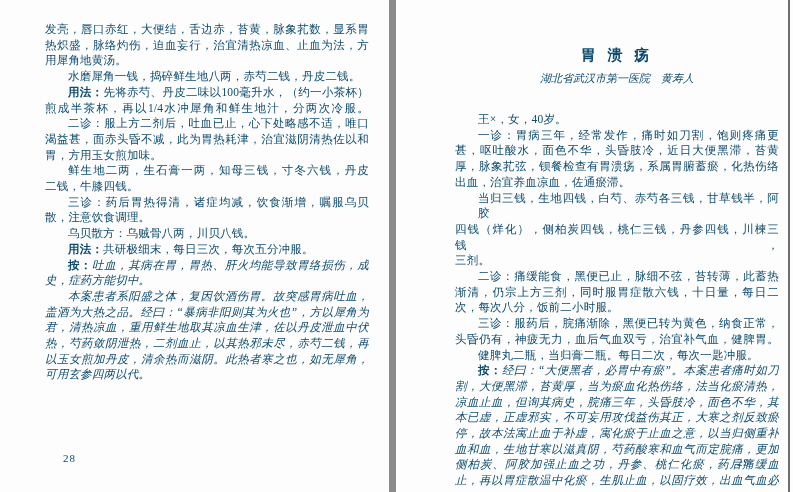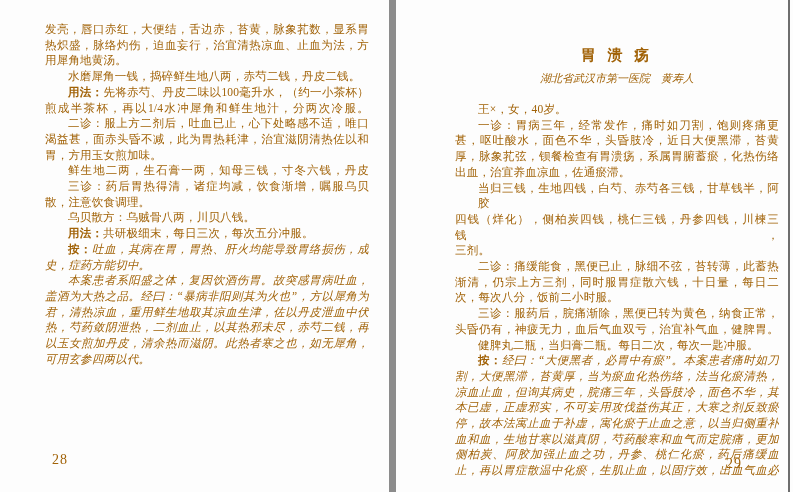--- a/index.html
+++ b/index.html
@@ -44,46 +44,48 @@
     letter-spacing:4px;
     height:26px;
     line-height:22px;
   }
   .byline{
     text-align:center;
     font-style:italic;
     font-size:11px;
     height:18px;
     line-height:16px;
-    margin-bottom:14px;
+    margin-bottom:24px;
   }
   .page-number{
     position:absolute;
-    font-size:14px;
+    font-size:11px;
     letter-spacing:1px;
+    margin-left:11px;
   }
   #pn-left{left:52px;top:452px;}
   #pn-right{left:726px;top:456px;}
 </style>
 </head>
 <body>
 
-<div id="spread" style="background: rgb(253, 253, 253); color: #a16207;">
+<div id="spread" style="background: rgb(253, 253, 253); color: #0c4a6e;">
 
   <div class="page-text" id="left-text">
       <div class="tline just">发亮，唇口赤红，大便结，舌边赤，苔黄，脉象芤数，显系胃</div>
       <div class="tline just">热炽盛，脉络灼伤，迫血妄行，治宜清热凉血、止血为法，方</div>
       <div class="tline">用犀角地黄汤。</div>
       <div class="tline ind">水磨犀角一钱，捣碎鲜生地八两，赤芍二钱，丹皮二钱。</div>
       <div class="tline ind just"><span class="blabel">用法：</span>先将赤芍、丹皮二味以100毫升水，（约一小茶杯）</div>
       <div class="tline just">煎成半茶杯，再以1/4水冲犀角和鲜生地汁，分两次冷服。</div>
       <div class="tline ind just">二诊：服上方二剂后，吐血已止，心下处略感不适，唯口</div>
       <div class="tline just">渴益甚，面赤头昏不减，此为胃热耗津，治宜滋阴清热佐以和</div>
       <div class="tline">胃，方用玉女煎加味。</div>
       <div class="tline ind just">鲜生地二两，生石膏一两，知母三钱，寸冬六钱，丹皮</div>
+      <div class="tline">二钱，牛膝四钱。</div>
       <div class="tline ind just">三诊：药后胃热得清，诸症均减，饮食渐增，嘱服乌贝</div>
       <div class="tline">散，注意饮食调理。</div>
       <div class="tline ind">乌贝散方：乌贼骨八两，川贝八钱。</div>
       <div class="tline ind"><span class="blabel">用法：</span>共研极细末，每日三次，每次五分冲服。</div>
       <div class="tline ind just kai"><span class="blabel">按：</span>吐血，其病在胃，胃热、肝火均能导致胃络损伤，成</div>
       <div class="tline kai">史，症药方能切中。</div>
       <div class="tline ind just kai">本案患者系阳盛之体，复因饮酒伤胃。故突感胃病吐血，</div>
       <div class="tline just kai">盖酒为大热之品。经曰：“暴病非阳则其为火也”，方以犀角为</div>
       <div class="tline just kai">君，清热凉血，重用鲜生地取其凉血生津，佐以丹皮泄血中伏</div>
       <div class="tline just kai">热，芍药敛阴泄热，二剂血止，以其热邪未尽，赤芍二钱，再</div>

